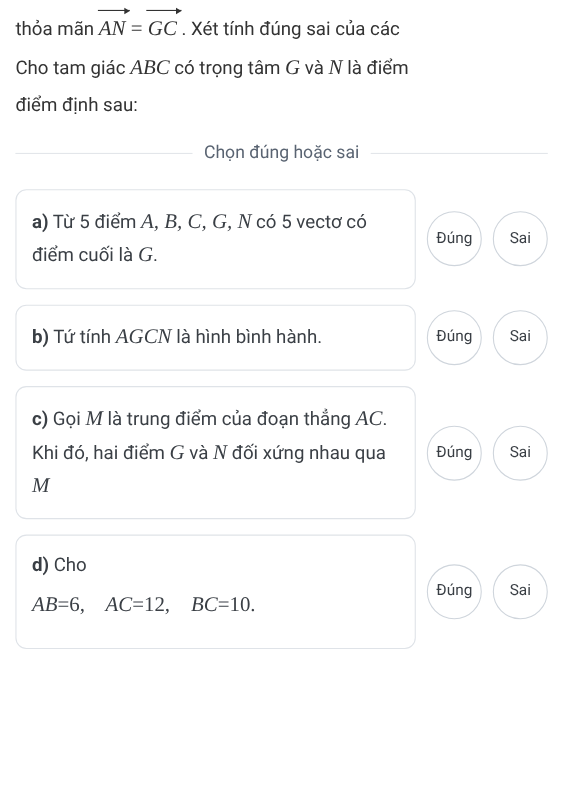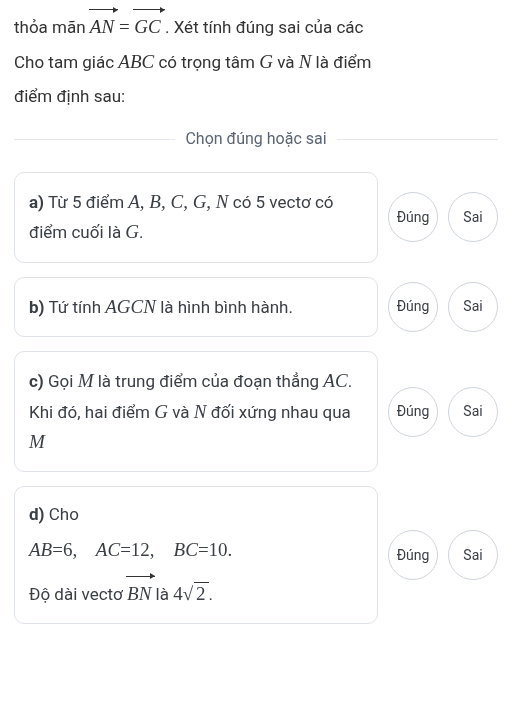--- a/index.html
+++ b/index.html
@@ -138,19 +138,16 @@
 <div class="qrow" style="margin-bottom:16px">
   <div class="qbox">
     <div>
       <b>d)</b><span> Cho</span>
     </div>
     <div class="eqline" style="margin:6px 0 10px 0;">
       <span>AB</span><span class="eqn">=</span><span class="eqn">6,</span>&nbsp;&nbsp;&nbsp;
       <span>AC</span><span class="eqn">=</span><span class="eqn">12,</span>&nbsp;&nbsp;&nbsp;
       <span>BC</span><span class="eqn">=</span><span class="eqn">10.</span>
     </div>
-    <div>
-      <span>Độ dài vectơ </span><span class="vec">BN</span><span>  là </span><span class="eqline"><span class="eqn">4</span><span class="sqrt">√<span class="rad">2</span></span></span><span>.</span>
-    </div>
   </div>
   <div class="btn">Đúng</div>
   <div class="btn">Sai</div>
 </div>
 
 </body></html>

